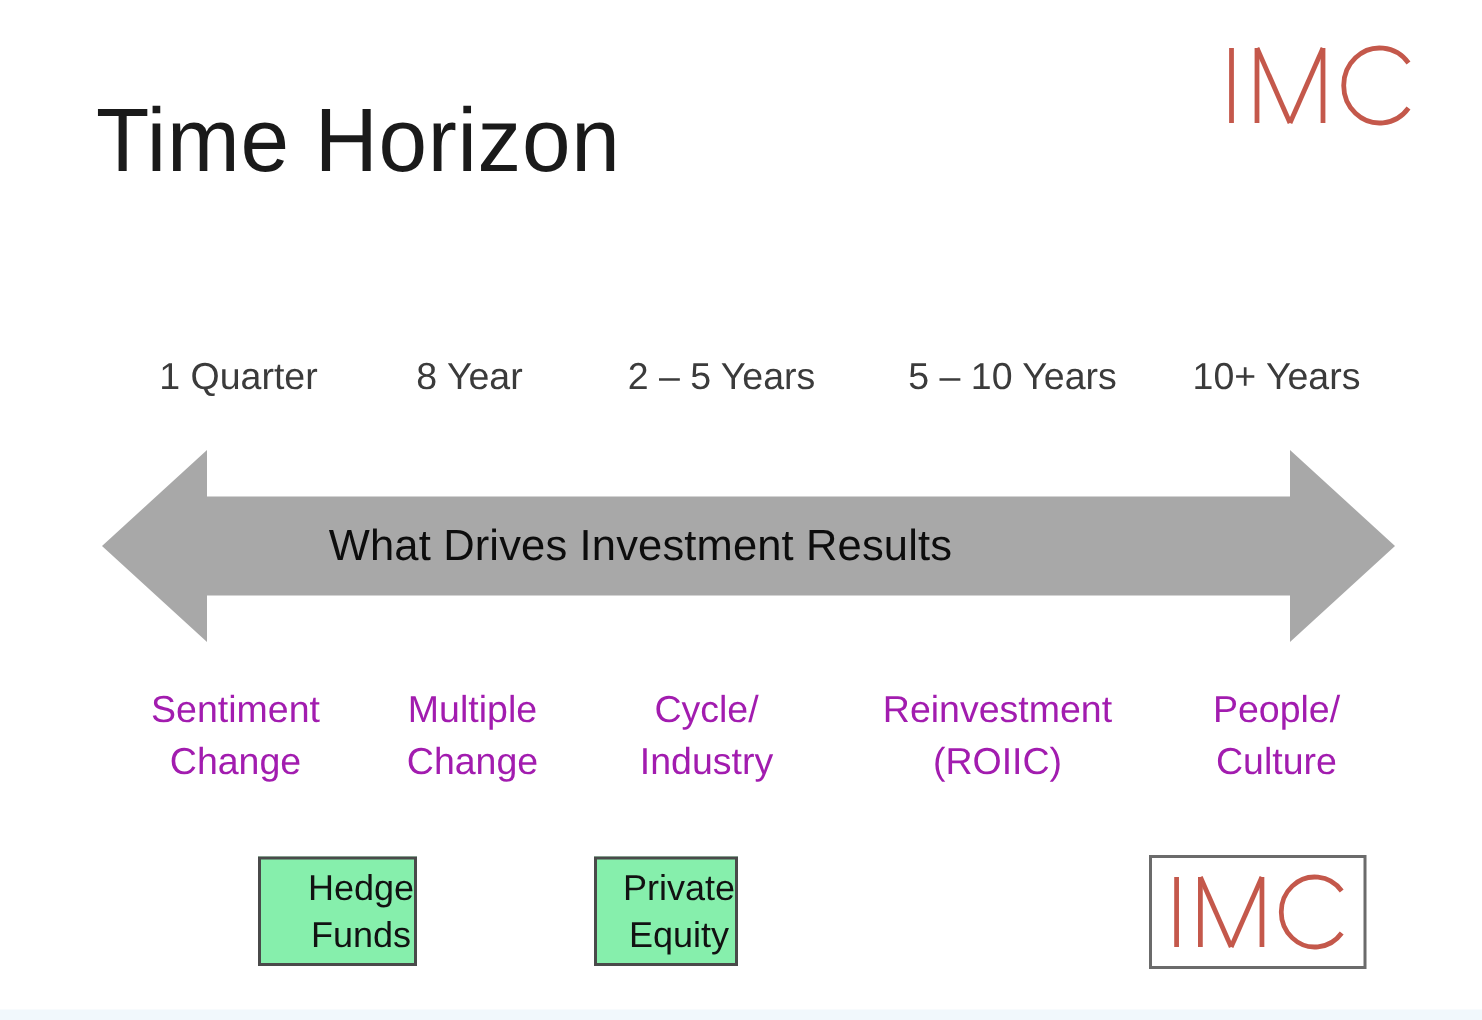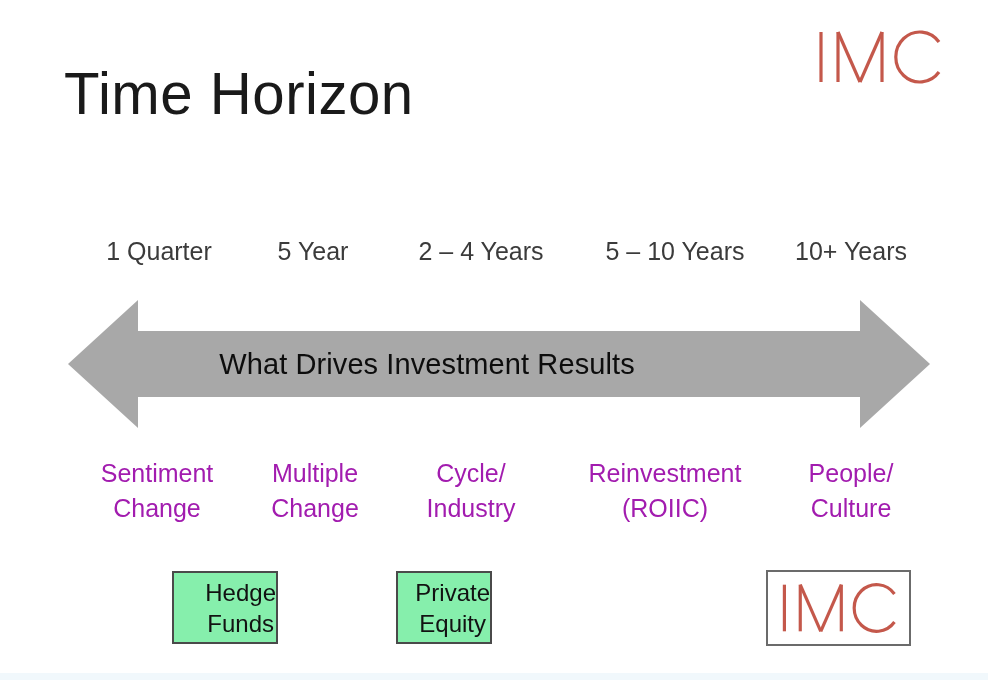--- a/index.html
+++ b/index.html
@@ -166,22 +166,22 @@
       <line x1="26" y1="6" x2="48" y2="56"></line>
       <line x1="70" y1="6" x2="48" y2="56"></line>
       <line x1="70" y1="6" x2="70" y2="56"></line>
 
       <path d="M 127 16 A 24 25 0 1 0 127 46"></path>
     </svg>
   </div>
 
   <div class="timeline-labels">
     <div class="tl-label" style="left:159px">1 Quarter</div>
-    <div class="tl-label" style="left:313px">5 Year</div>
-    <div class="tl-label" style="left:481px">2 – 4 Years</div>
+    <div class="tl-label" style="left:313px">8 Year</div>
+    <div class="tl-label" style="left:481px">2 – 5 Years</div>
     <div class="tl-label" style="left:675px">5 – 10 Years</div>
     <div class="tl-label" style="left:851px">10+ Years</div>
   </div>
 
   <div class="arrow-band">
     <svg viewBox="0 0 862 134" xmlns="http://www.w3.org/2000/svg" preserveAspectRatio="none">
       <polygon points="0,67 70,3 70,34 792,34 792,3 862,67 792,131 792,100 70,100 70,131" fill="#A8A8A8"></polygon>
     </svg>
   </div>
   <div class="arrow-caption">

